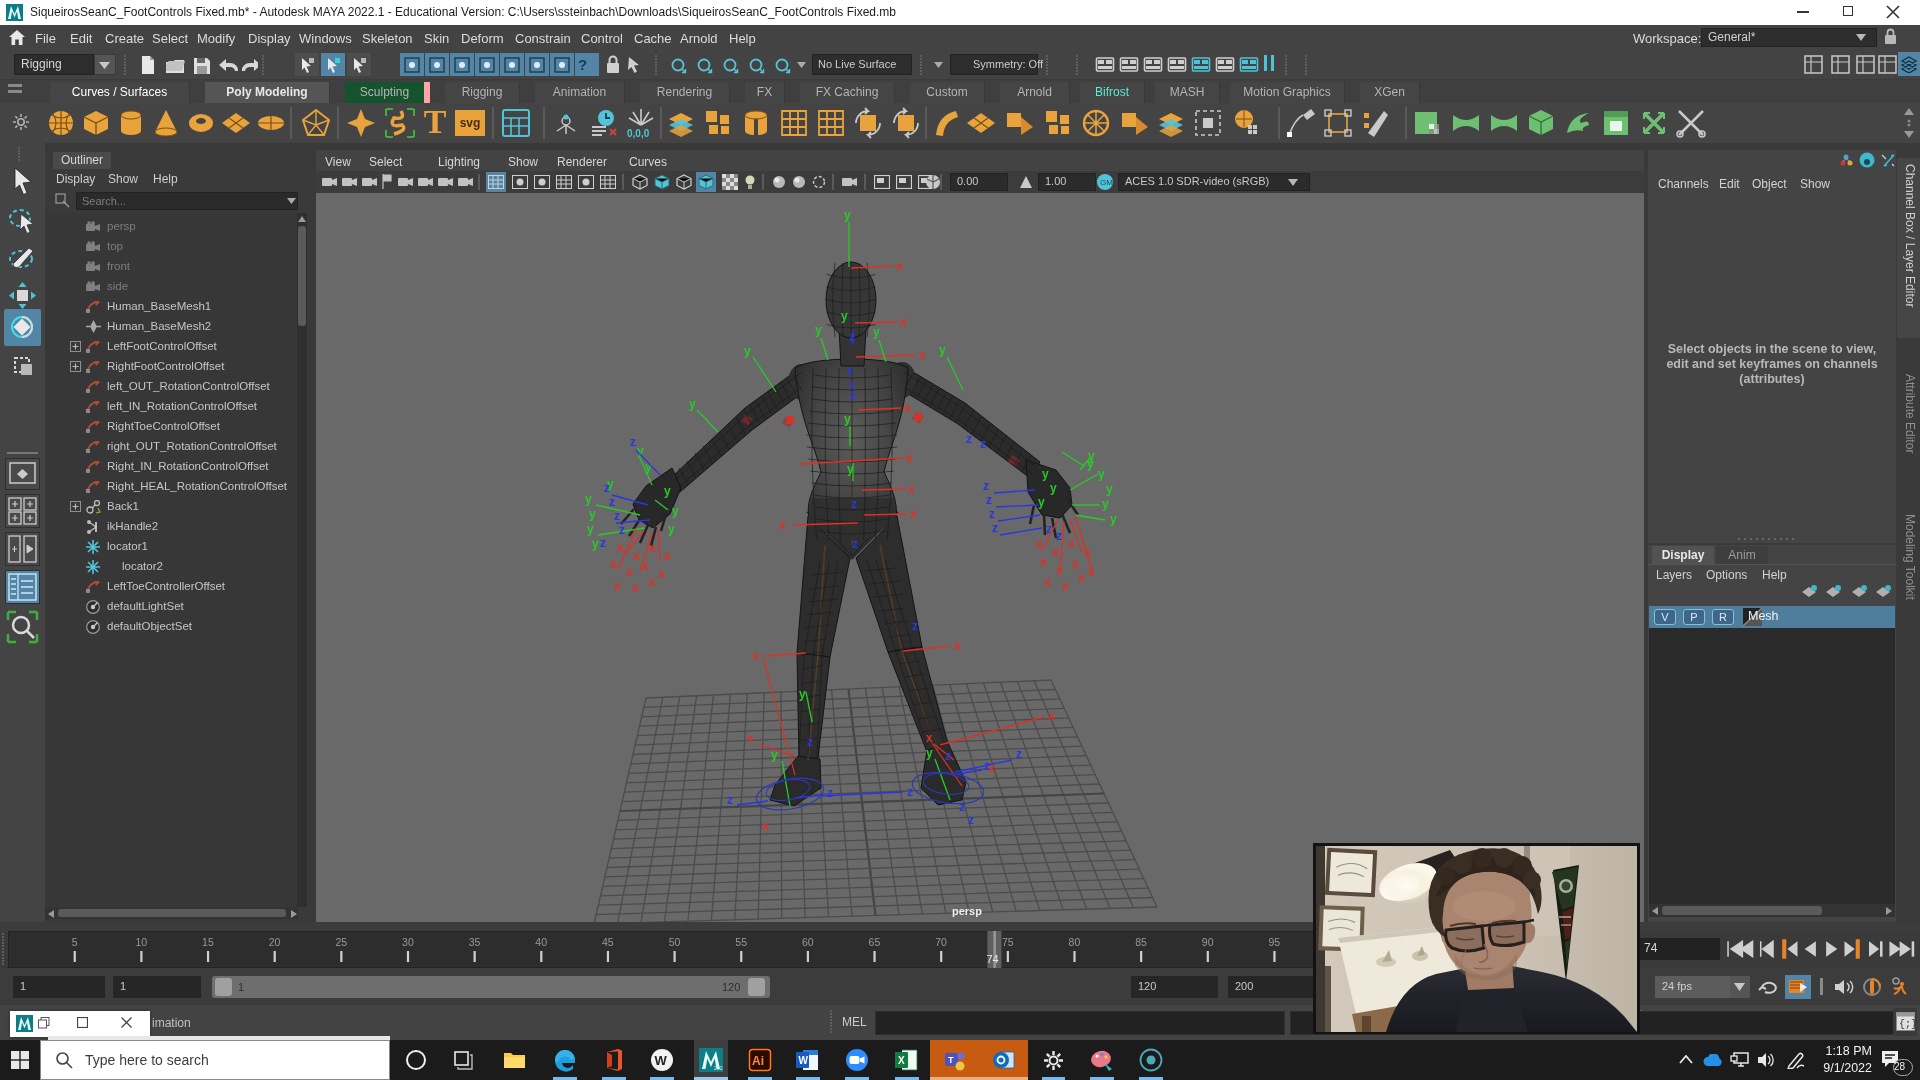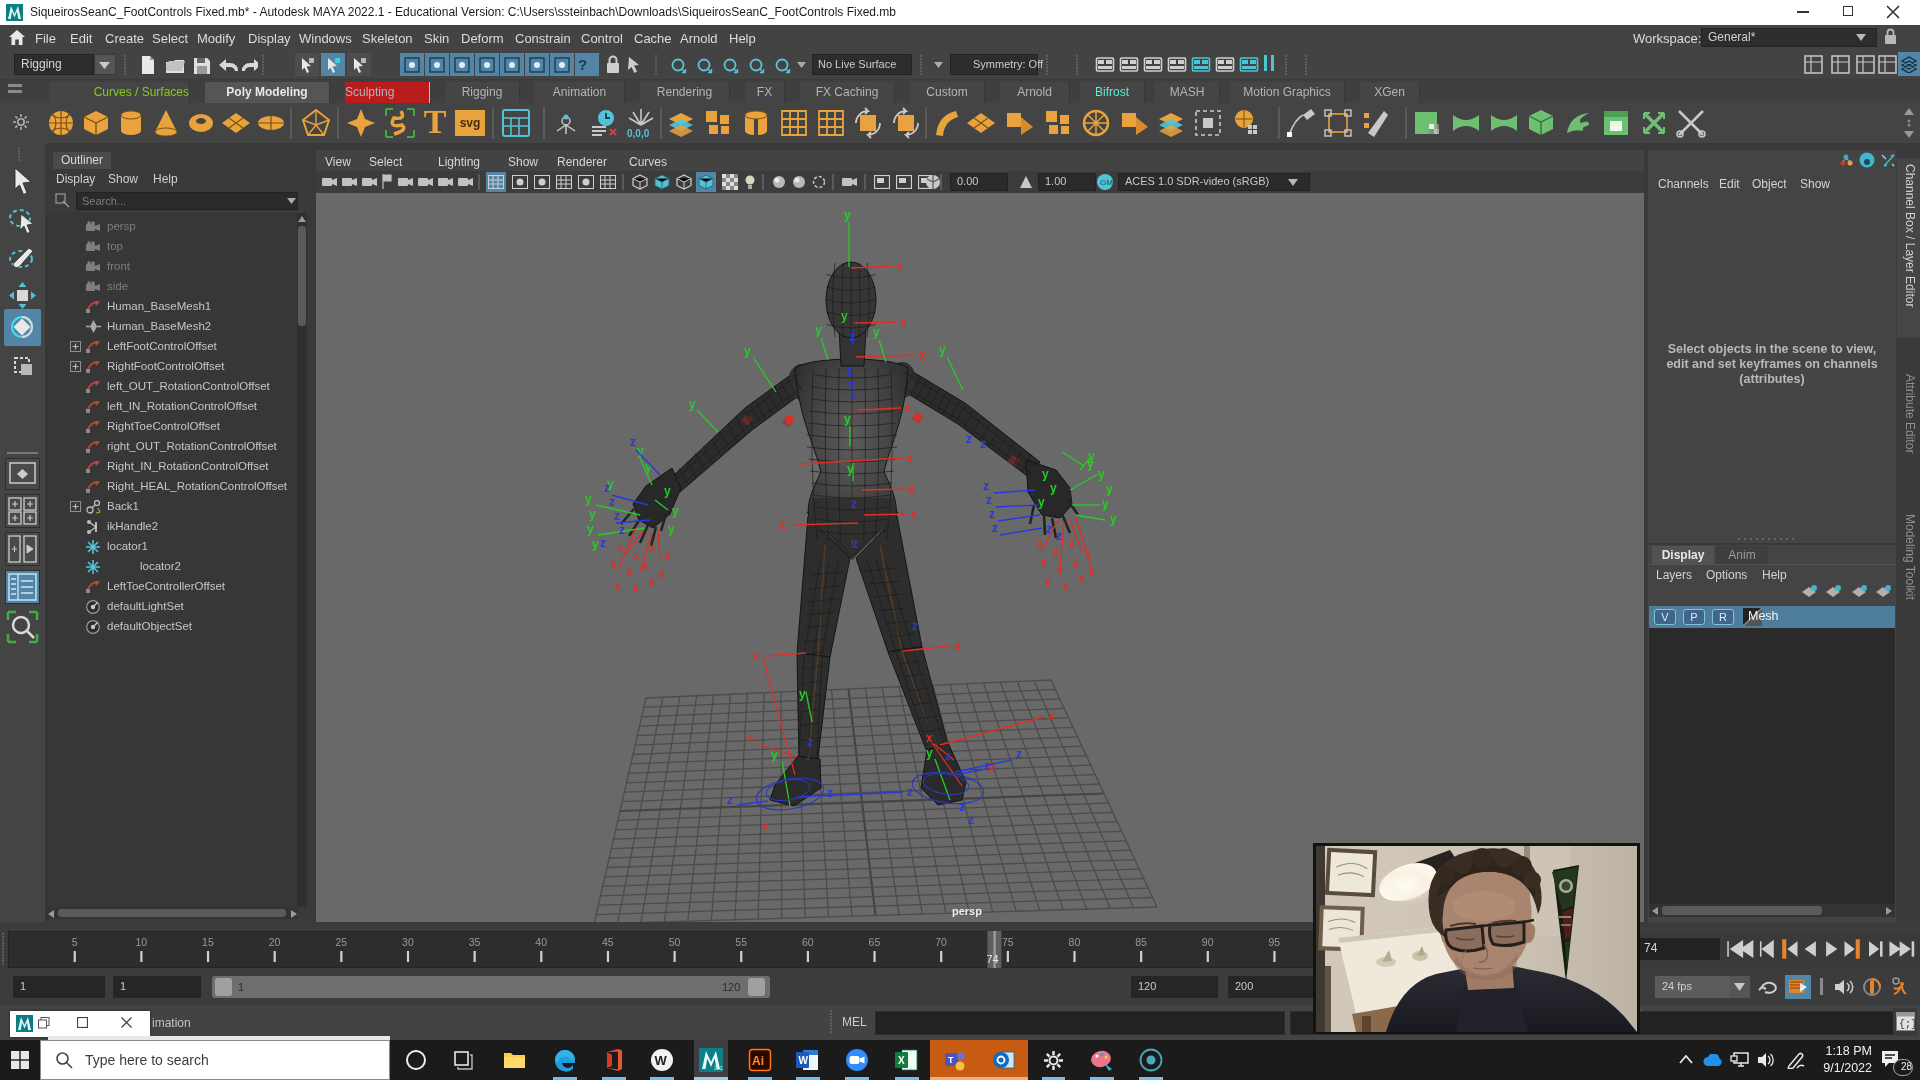--- a/index.html
+++ b/index.html
@@ -262,23 +262,23 @@
   </svg>
 <svg class="ab" style="left:1877px;top:54px" width="21" height="21" viewBox="0 0 21 21">
     <rect x="2" y="2" width="17" height="17" fill="none" stroke="#c9c9c9" stroke-width="1.5"></rect>
     <path d="M2 8 h17 M8 2 v17" stroke="#c9c9c9" stroke-width="1.2"></path>
   </svg>
 <div style="position:absolute;left:1898px;top:52px;width:22px;height:24px;background:#5285a6;"></div>
 <svg class="ab" style="left:1900px;top:55px" width="18" height="18" viewBox="0 0 18 18">
     <path d="M2 6 L9 2 L16 6 L9 10 Z M2 10 L9 6 L16 10 L9 14 Z M2 14 L9 10 L16 14 L9 18 Z" fill="none" stroke="#103040" stroke-width="1.3"></path>
   </svg>
 <div style="position:absolute;left:0px;top:80px;width:1920px;height:23px;background:#3f3f3f;"></div>
-<div style="position:absolute;left:50px;top:82px;width:140px;height:21px;background:#454545;color:#84cc16;font-size:12px;text-align:right;padding-top:3px;border-right:1px solid #383838;">Curves / Surfaces</div>
+<div style="position:absolute;left:50px;top:82px;width:140px;height:21px;background:#454545;color:#ffffff;font-size:12px;text-align:center;padding-top:3px;border-right:1px solid #383838;">Curves / Surfaces</div>
 <div style="position:absolute;left:205px;top:82px;width:125px;height:21px;background:#555555;color:#e8e8e8;font-size:12px;text-align:center;padding-top:3px;border-right:1px solid #383838;font-weight:bold;">Poly Modeling</div>
-<div style="position:absolute;left:345px;top:82px;width:85px;height:21px;background:#b91c1c;color:#b4b4b4;font-size:12px;text-align:left;padding-top:3px;border-right:1px solid #fca5a5;">Sculpting</div>
+<div style="position:absolute;left:345px;top:82px;width:85px;height:21px;background:#14532d;color:#b4b4b4;font-size:12px;text-align:center;padding-top:3px;border-right:6px solid #fca5a5;">Sculpting</div>
 <div style="position:absolute;left:445px;top:82px;width:75px;height:21px;background:#454545;color:#b4b4b4;font-size:12px;text-align:center;padding-top:3px;border-right:1px solid #383838;">Rigging</div>
 <div style="position:absolute;left:535px;top:82px;width:90px;height:21px;background:#454545;color:#b4b4b4;font-size:12px;text-align:center;padding-top:3px;border-right:1px solid #383838;">Animation</div>
 <div style="position:absolute;left:640px;top:82px;width:90px;height:21px;background:#454545;color:#b4b4b4;font-size:12px;text-align:center;padding-top:3px;border-right:1px solid #383838;">Rendering</div>
 <div style="position:absolute;left:745px;top:82px;width:40px;height:21px;background:#454545;color:#b4b4b4;font-size:12px;text-align:center;padding-top:3px;border-right:1px solid #383838;">FX</div>
 <div style="position:absolute;left:800px;top:82px;width:95px;height:21px;background:#454545;color:#b4b4b4;font-size:12px;text-align:center;padding-top:3px;border-right:1px solid #383838;">FX Caching</div>
 <div style="position:absolute;left:910px;top:82px;width:75px;height:21px;background:#454545;color:#b4b4b4;font-size:12px;text-align:center;padding-top:3px;border-right:1px solid #383838;">Custom</div>
 <div style="position:absolute;left:1000px;top:82px;width:70px;height:21px;background:#454545;color:#b4b4b4;font-size:12px;text-align:center;padding-top:3px;border-right:1px solid #383838;">Arnold</div>
 <div style="position:absolute;left:1080px;top:82px;width:65px;height:21px;background:#454545;color:#5eead4;font-size:12px;text-align:center;padding-top:3px;border-right:1px solid #383838;">Bifrost</div>
 <div style="position:absolute;left:1155px;top:82px;width:65px;height:21px;background:#454545;color:#b4b4b4;font-size:12px;text-align:center;padding-top:3px;border-right:1px solid #383838;">MASH</div>
 <div style="position:absolute;left:1230px;top:82px;width:115px;height:21px;background:#454545;color:#b4b4b4;font-size:12px;text-align:center;padding-top:3px;border-right:1px solid #383838;">Motion Graphics</div>
@@ -678,21 +678,21 @@
     <path d="M10 2 v10" stroke="#d8d8d8" stroke-width="1.6"></path>
   </svg>
 <div style="position:absolute;left:107px;top:520px;color:#c6c6c6;font-size:11.5px;white-space:nowrap;">ikHandle2</div>
 <svg class="ab" style="left:86px;top:540px" width="14" height="14" viewBox="0 0 14 14">
     <path d="M7 0 V14 M0 7 H14 M2 2 L12 12 M12 2 L2 12" stroke="#53c3d8" stroke-width="1.6"></path>
   </svg>
 <div style="position:absolute;left:107px;top:540px;color:#c6c6c6;font-size:11.5px;white-space:nowrap;">locator1</div>
 <svg class="ab" style="left:86px;top:560px" width="14" height="14" viewBox="0 0 14 14">
     <path d="M7 0 V14 M0 7 H14 M2 2 L12 12 M12 2 L2 12" stroke="#53c3d8" stroke-width="1.6"></path>
   </svg>
-<div style="position:absolute;left:107px;top:560px;color:#c6c6c6;font-size:11.5px;white-space:nowrap;padding-left:33px;">locator2</div>
+<div style="position:absolute;left:89px;top:560px;color:#c6c6c6;font-size:11.5px;white-space:nowrap;padding-left:33px;">locator2</div>
 <svg class="ab" style="left:86px;top:580px" width="15" height="13" viewBox="0 0 15 13">
     <path d="M1 11 Q5 1 13 2" stroke="#b04a3a" stroke-width="2" fill="none"></path>
     <path d="M9 1 L14 2 L10 6 Z" fill="#b04a3a"></path>
     <rect x="0" y="9" width="4" height="4" fill="#8a8a8a"></rect>
   </svg>
 <div style="position:absolute;left:107px;top:580px;color:#c6c6c6;font-size:11.5px;white-space:nowrap;">LeftToeControllerOffset</div>
 <svg class="ab" style="left:86px;top:600px" width="14" height="14" viewBox="0 0 14 14">
     <circle cx="7" cy="7" r="6.3" fill="#2d2d2d" stroke="#9a9a9a" stroke-width="1.2"></circle>
     <circle cx="7" cy="7" r="2.2" fill="#c8c8c8"></circle>
     <path d="M8.5 5.5 L11.5 2.5" stroke="#c8c8c8" stroke-width="1.4"></path>
@@ -1594,21 +1594,21 @@
 <svg class="ab" style="left:1786px;top:1051px" width="20" height="18" viewBox="0 0 20 18">
     <path d="M3 15 L13 3 a2.2 2.2 0 0 1 3.5 2.5 L7 17 l-5 1 z" fill="none" stroke="#e8e8e8" stroke-width="1.5"></path>
     <path d="M11 17 q3 -4 7 -2" stroke="#e8e8e8" stroke-width="1.5" fill="none"></path>
   </svg>
 <div style="position:absolute;left:1814px;top:1044px;width:58px;height:15px;color:#f0f0f0;font-size:12.5px;text-align:right;">1:18 PM</div>
 <div style="position:absolute;left:1810px;top:1061px;width:62px;height:15px;color:#f0f0f0;font-size:12.5px;text-align:right;">9/1/2022</div>
 <svg class="ab" style="left:1880px;top:1049px" width="20" height="19" viewBox="0 0 20 19">
     <path d="M2 2 h16 v12 h-9 l-4 4 v-4 h-3 z" fill="#f0f0f0"></path>
     <path d="M5 6 h10 M5 9 h7" stroke="#1b1b1c" stroke-width="1.4"></path>
   </svg>
-<div style="position:absolute;left:1893px;top:1059px;width:20px;height:17px;background:#1b1b1c;border:1px solid #aaa;border-radius:9px;color:#f0f0f0;font-size:10px;text-align:right;padding-top:1px;">28</div>
+<div style="position:absolute;left:1893px;top:1059px;width:20px;height:17px;background:#1b1b1c;border:1px solid #aaa;border-radius:9px;color:#f0f0f0;font-size:10px;text-align:left;padding-top:1px;">28</div>
 <div style="position:absolute;left:1313px;top:843px;width:327px;height:191px;background:#131313;"></div>
 <svg class="ab" style="left:1316px;top:846px" width="321" height="186" viewBox="0 0 321 186">
     <defs>
       <linearGradient id="wall" x1="0" y1="0" x2="1" y2="0">
         <stop offset="0%" stop-color="#d2c9bb"></stop>
         <stop offset="60%" stop-color="#ccc3b4"></stop>
         <stop offset="100%" stop-color="#bdb4a5"></stop>
       </linearGradient>
       <radialGradient id="lampg" cx="50%" cy="50%" r="50%">
         <stop offset="0%" stop-color="#fffef5" stop-opacity="0.95"></stop>

